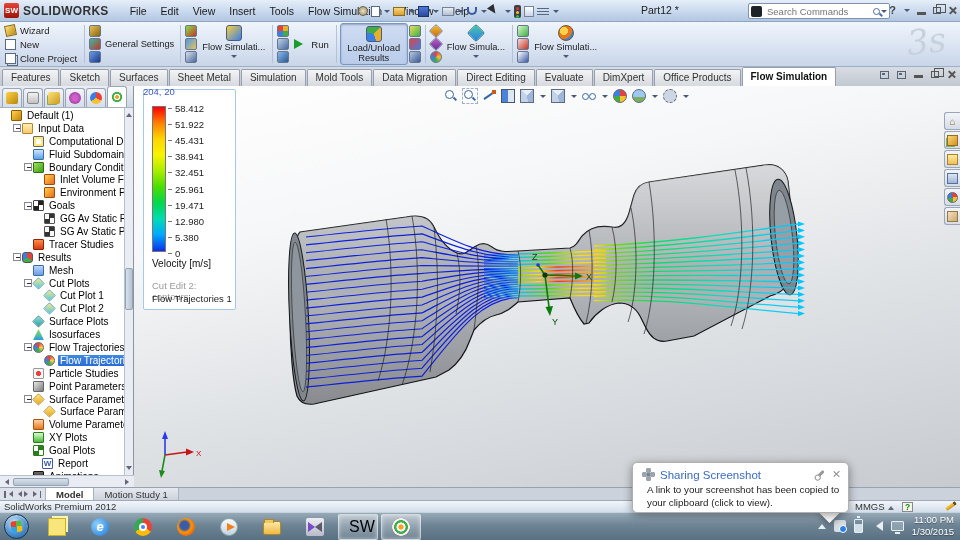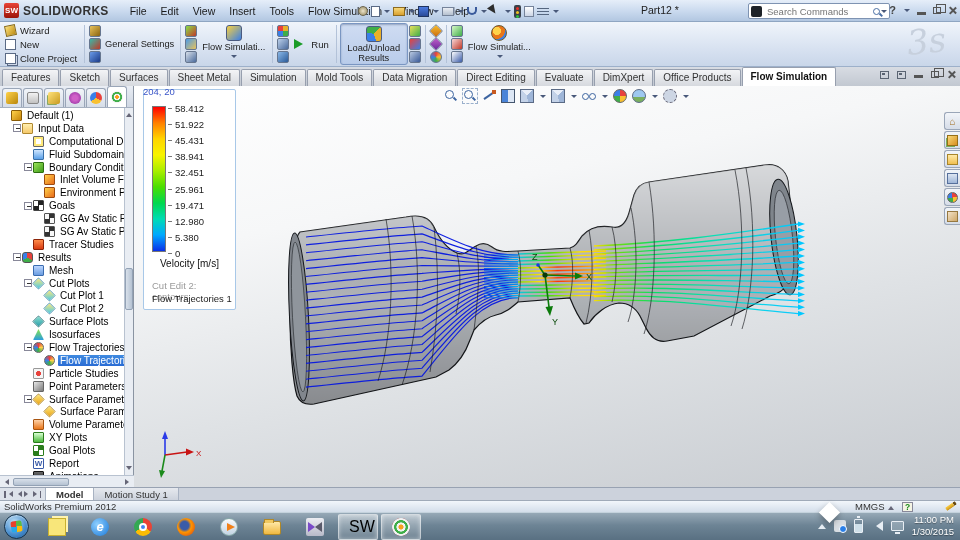--- a/index.html
+++ b/index.html
@@ -151,21 +151,21 @@
   #viewport{position:relative;flex:1;height:401px;overflow:hidden;
      background:linear-gradient(168deg,#ffffff 0%,#f6f7f8 30%,#dfe2e5 62%,#c7cbd0 100%);}
   #coords{position:absolute;left:9px;top:0;font-size:9.5px;color:#3a55c8;z-index:5;}
   #legend{position:absolute;left:9px;top:3px;width:93px;height:221px;background:rgba(255,255,255,.96);
      border:1px solid #a8c8e8;border-radius:2px;z-index:4;}
   #legend-bar{position:absolute;left:8px;top:16px;width:14px;height:146px;border:1px solid #777;}
   #legend-ticks{position:absolute;left:24px;top:10px;}
   .tick-row{height:16.2px;display:flex;align-items:center;}
   .tick-dash{width:4px;height:1px;background:#777;margin-right:3px;}
   .tick-label{font-size:9.5px;color:#222;}
-  #legend-title{position:absolute;left:16px;top:168px;font-size:10px;color:#111;text-align:right;}
+  #legend-title{position:absolute;left:8px;top:168px;font-size:10px;color:#111;text-align:right;}
   #legend-cap1{position:absolute;left:8px;top:190px;font-size:9.5px;color:#9a9a9a;}
   #legend-cap2{position:absolute;left:8px;top:203px;font-size:9.5px;color:#222;}
   #hud{position:absolute;left:310px;top:3px;display:flex;align-items:center;gap:5px;z-index:5;}
   .hu{width:14px;height:14px;position:relative;display:inline-block;}
   [data-k="zoom-fit"]::before,[data-k="zoom-area"]::before{content:"";position:absolute;left:1px;top:1px;width:7px;height:7px;border:1.6px solid #3c64a0;border-radius:50%;}
   [data-k="zoom-fit"]::after,[data-k="zoom-area"]::after{content:"";position:absolute;left:9px;top:9px;width:4px;height:1.8px;background:#3c64a0;transform:rotate(45deg);}
   [data-k="zoom-area"]{outline:1px dashed #9ab0cc;}
   [data-k="filter"]::before{content:"";position:absolute;left:1px;top:6px;width:11px;height:2px;background:#3c64a0;transform:rotate(-35deg);}
   [data-k="filter"]::after{content:"";position:absolute;right:0;top:1px;width:4px;height:4px;background:#c85a20;}
   [data-k="section-view"]{background:linear-gradient(90deg,#4a84d8 0 50%,#dce6f4 0);border:1px solid #45566e;}
@@ -377,20 +377,25 @@
       <span class="si" style="background:linear-gradient(135deg,#e8e05a,#3fae49)"></span>
       <span class="si" style="background:linear-gradient(135deg,#e8413c,#3a7fe8)"></span>
       <span class="si" style="background:linear-gradient(135deg,#b8c8e0,#3a5a98)"></span>
     </div>
     <div class="vsep"></div>
     <div class="istack">
       <span class="si" style="background:linear-gradient(135deg,#f8c030,#c86a10);transform:rotate(45deg) scale(.85)"></span>
       <span class="si" style="background:linear-gradient(135deg,#c060c8,#6a2a9c);transform:rotate(45deg) scale(.85)"></span>
       <span class="si" style="background:conic-gradient(#e8413c,#f8c030,#3fae49,#3a7fe8,#e8413c);border-radius:50%"></span>
     </div>
+    <div class="big-btn">
+      <span class="big-ic bi-flow2"></span>
+      <span>Flow Simula...</span>
+        <span class="cdown"></span>
+    </div>
     <div class="vsep"></div>
     <div class="istack">
       <span class="si" style="background:linear-gradient(135deg,#d8f8c8,#3fae49)"></span>
       <span class="si" style="background:linear-gradient(135deg,#f8d8d8,#c03828)"></span>
       <span class="si" style="background:linear-gradient(135deg,#fff,#3a5ba8)"></span>
     </div>
     <div class="big-btn">
       <span class="big-ic bi-flow3"></span>
       <span>Flow Simulati...</span>
         <span class="cdown"></span>
@@ -586,21 +591,21 @@
           <div class="trow" style="padding-left: 23px;">
             <span class="gutter"></span>
             <span class="ticon ti-xyplot"></span>
             <span class="tlabel">XY Plots</span>
           </div>
           <div class="trow" style="padding-left: 23px;">
             <span class="gutter"></span>
             <span class="ticon ti-goalplot"></span>
             <span class="tlabel">Goal Plots</span>
           </div>
-          <div class="trow" style="padding-left: 23px;">
+          <div class="trow" style="padding-left: 32px;">
             <span class="gutter"></span>
             <span class="ticon ti-report"></span>
             <span class="tlabel">Report</span>
           </div>
           <div class="trow" style="padding-left: 23px;">
             <span class="gutter"></span>
             <span class="ticon ti-anim"></span>
             <span class="tlabel">Animations</span>
           </div>
         </div>
@@ -899,20 +904,31 @@
     <span id="status-left">SolidWorks Premium 2012</span>
     <span id="status-units">
       <span>MMGS</span>
         <span class="tri-up" style="display:inline-block"></span>
     </span>
     <span id="status-help"></span>
     <span id="status-pencil"></span>
   </div>
 
   <div id="popup-pointer"></div>
+  <div id="popup">
+    <div id="popup-title-row">
+      <span class="flower"></span>
+      <span id="popup-title">Sharing Screenshot</span>
+    </div>
+    <div id="popup-tools">
+      <span class="wrench"></span>
+      <span class="x-small"></span>
+    </div>
+    <div id="popup-body">A link to your screenshot has been copied to your clipboard (click to view).</div>
+  </div>
 
   <div id="taskbar">
     <div id="start-orb">
         <div id="start-flag"></div>
       </div>
     <div id="apps">
         <div class="tb-app">
           <div class="ai ai-sticky"></div>
         </div>
         <div class="tb-app">

